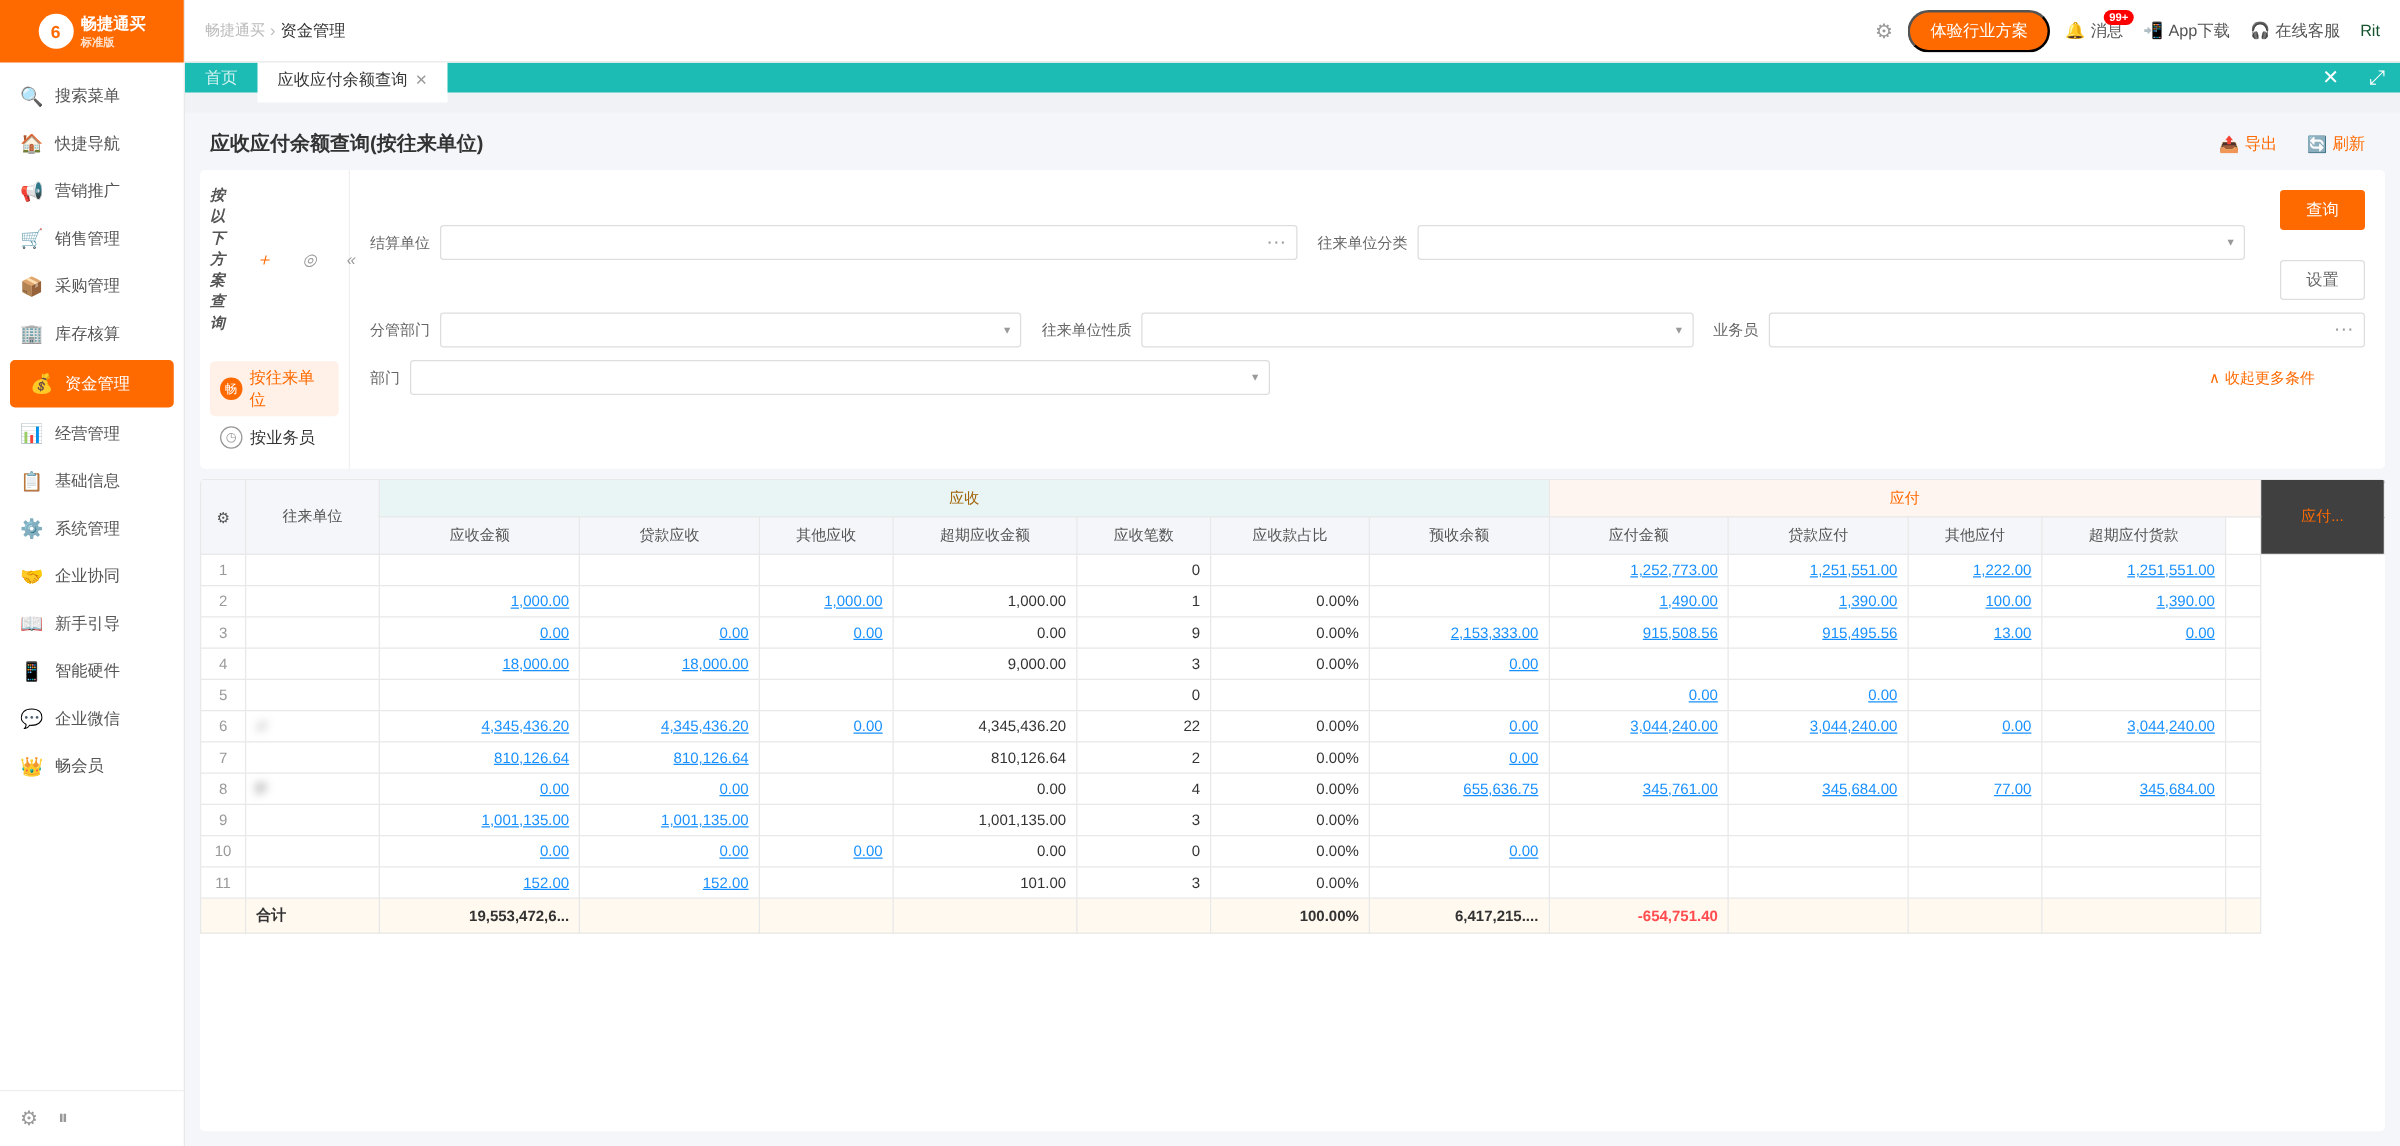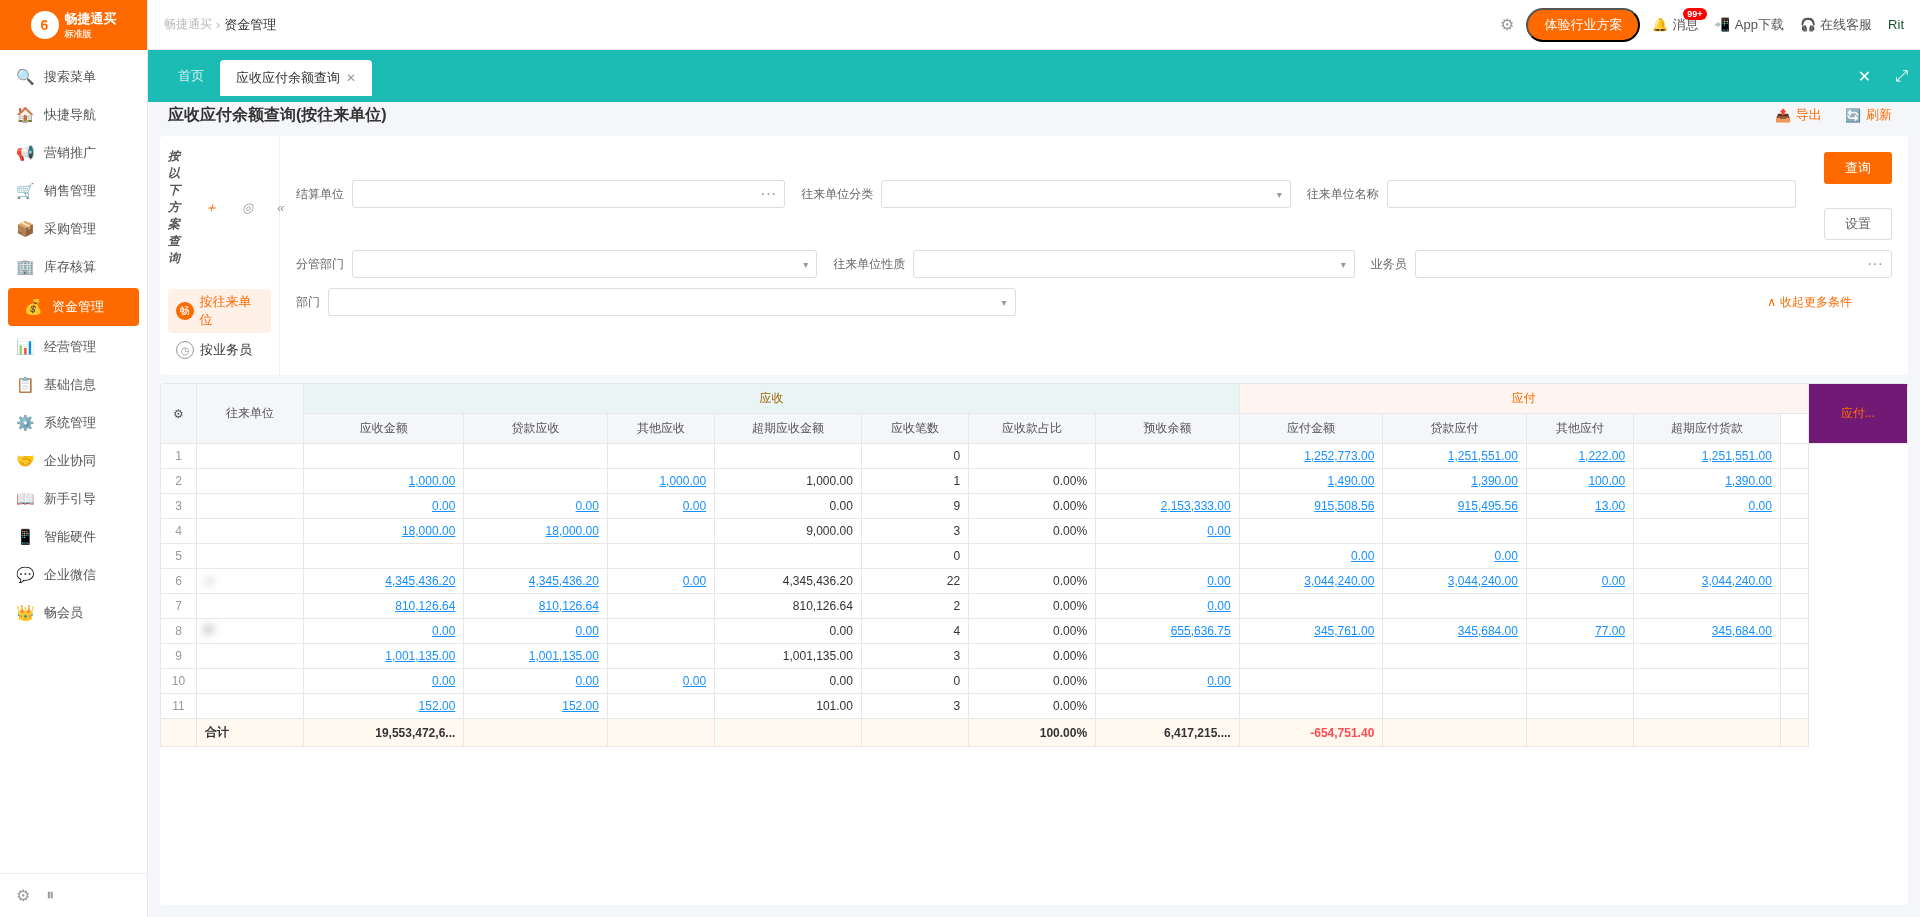--- a/index.html
+++ b/index.html
@@ -52,22 +52,22 @@
     .topbar-badge {
       position: absolute; top: -8px; right: -8px;
       background: #f00; color: #fff; font-size: 9px; padding: 1px 4px;
       border-radius: 8px; min-width: 16px; text-align: center; font-weight: bold;
     }
     .topbar-user { color: #14532d; font-size: 13px; }
     .topbar-action-item { display: flex; align-items: center; gap: 4px; cursor: pointer; }
 
     
     .tabbar {
-      position: fixed; left: 148px; top: 50px; right: 0; height: 52px;
-      background: #1cbbb4; display: flex; align-items: center; z-index: 99; padding-left: 14px;
+      position: fixed; left: 148px; top: 50px; right: 0; height: 24px;
+      background: #1cbbb4; display: flex; align-items: center; z-index: 99;
     }
     .tab-item {
       height: 40px; padding: 0 16px; display: flex; align-items: center; gap: 6px;
       font-size: 13px; cursor: pointer; color: rgba(255,255,255,0.8);
     }
     .tab-item.active { background: #fff; color: #333; border-radius: 4px 4px 0 0; margin-top: 4px; height: 36px; }
     .tab-close { color: #999; font-size: 12px; }
     .tabbar-spacer { flex: 1; }
     .tabbar-btn { color: #fff; font-size: 16px; padding: 0 12px; cursor: pointer; }
 
@@ -322,24 +322,20 @@
             <span></span>
             <span class="filter-dots">···</span>
           </div>
         </div>
         <div class="filter-item">
           <span class="filter-item-label">往来单位分类</span>
           <div class="filter-select" style="flex:1;min-width:160px;">
             <span></span>
             <span class="filter-select-arrow">▾</span>
           </div>
-        </div>
-        <div class="filter-item">
-          <span class="filter-item-label">往来单位名称</span>
-          <input class="filter-input" style="flex: 1 1 0%; min-width: 200px;">
         </div>
         <div class="filter-actions">
           <button class="btn-query">查询</button>
           <button class="btn-setting">设置</button>
         </div>
       </div>
 
       <div class="filter-row">
         <div class="filter-item">
           <span class="filter-item-label">分管部门</span>
@@ -385,21 +381,21 @@
     <div class="table-scroll">
       <table class="data-table">
         <thead>
           <tr>
             <th rowspan="2" style="width:36px;">
               <span>⚙</span>
             </th>
             <th rowspan="2">往来单位</th>
             <th colspan="7" class="th-group" style="background:#e8f5f4;color:#a16207;">应收</th>
             <th colspan="5" class="th-group" style="background:#fff5f0;color:#ff6a00;">应付</th>
-            <th rowspan="2" style="background:#701a75;color:#ff6a00;min-width:60px;">应付...</th>
+            <th rowspan="2" style="background:#404040;color:#ff6a00;min-width:60px;">应付...</th>
           </tr>
           <tr>
             <th class="th-sub">应收金额</th>
             <th class="th-sub">贷款应收</th>
             <th class="th-sub">其他应收</th>
             <th class="th-sub">超期应收金额</th>
             <th class="th-sub">应收笔数</th>
             <th class="th-sub">应收款占比</th>
             <th class="th-sub">预收余额</th>
             <th class="th-sub">应付金额</th>

